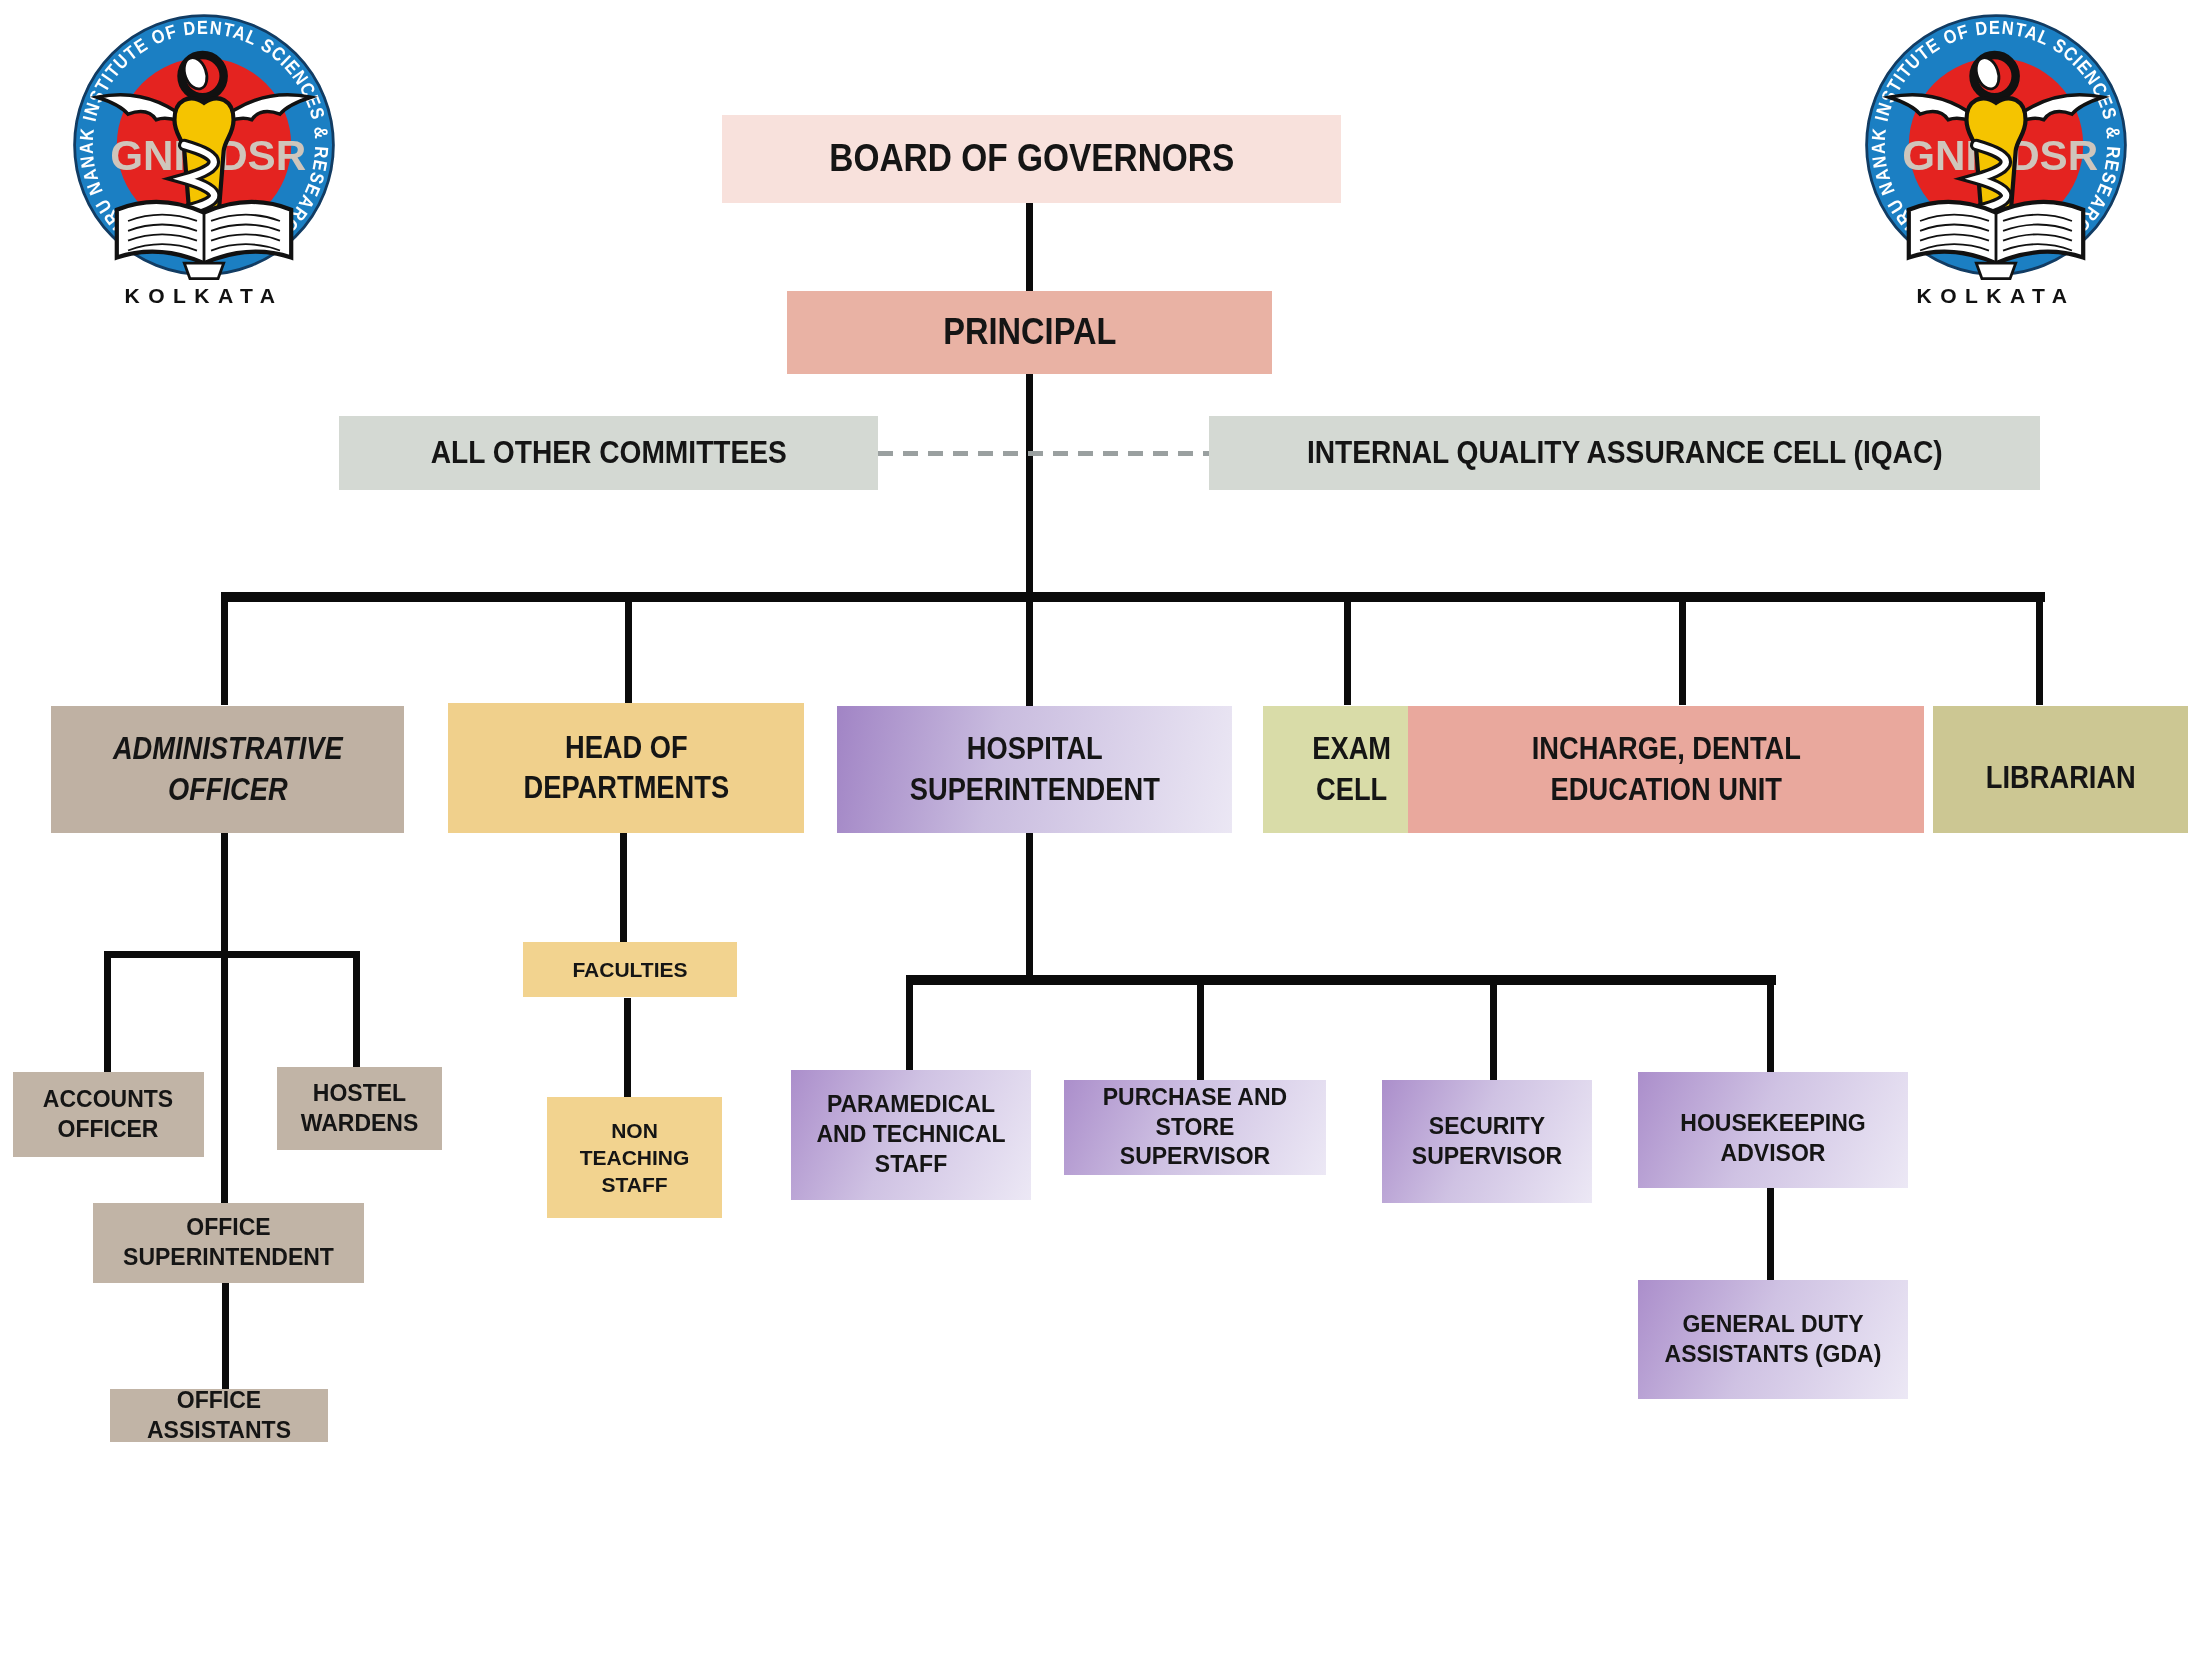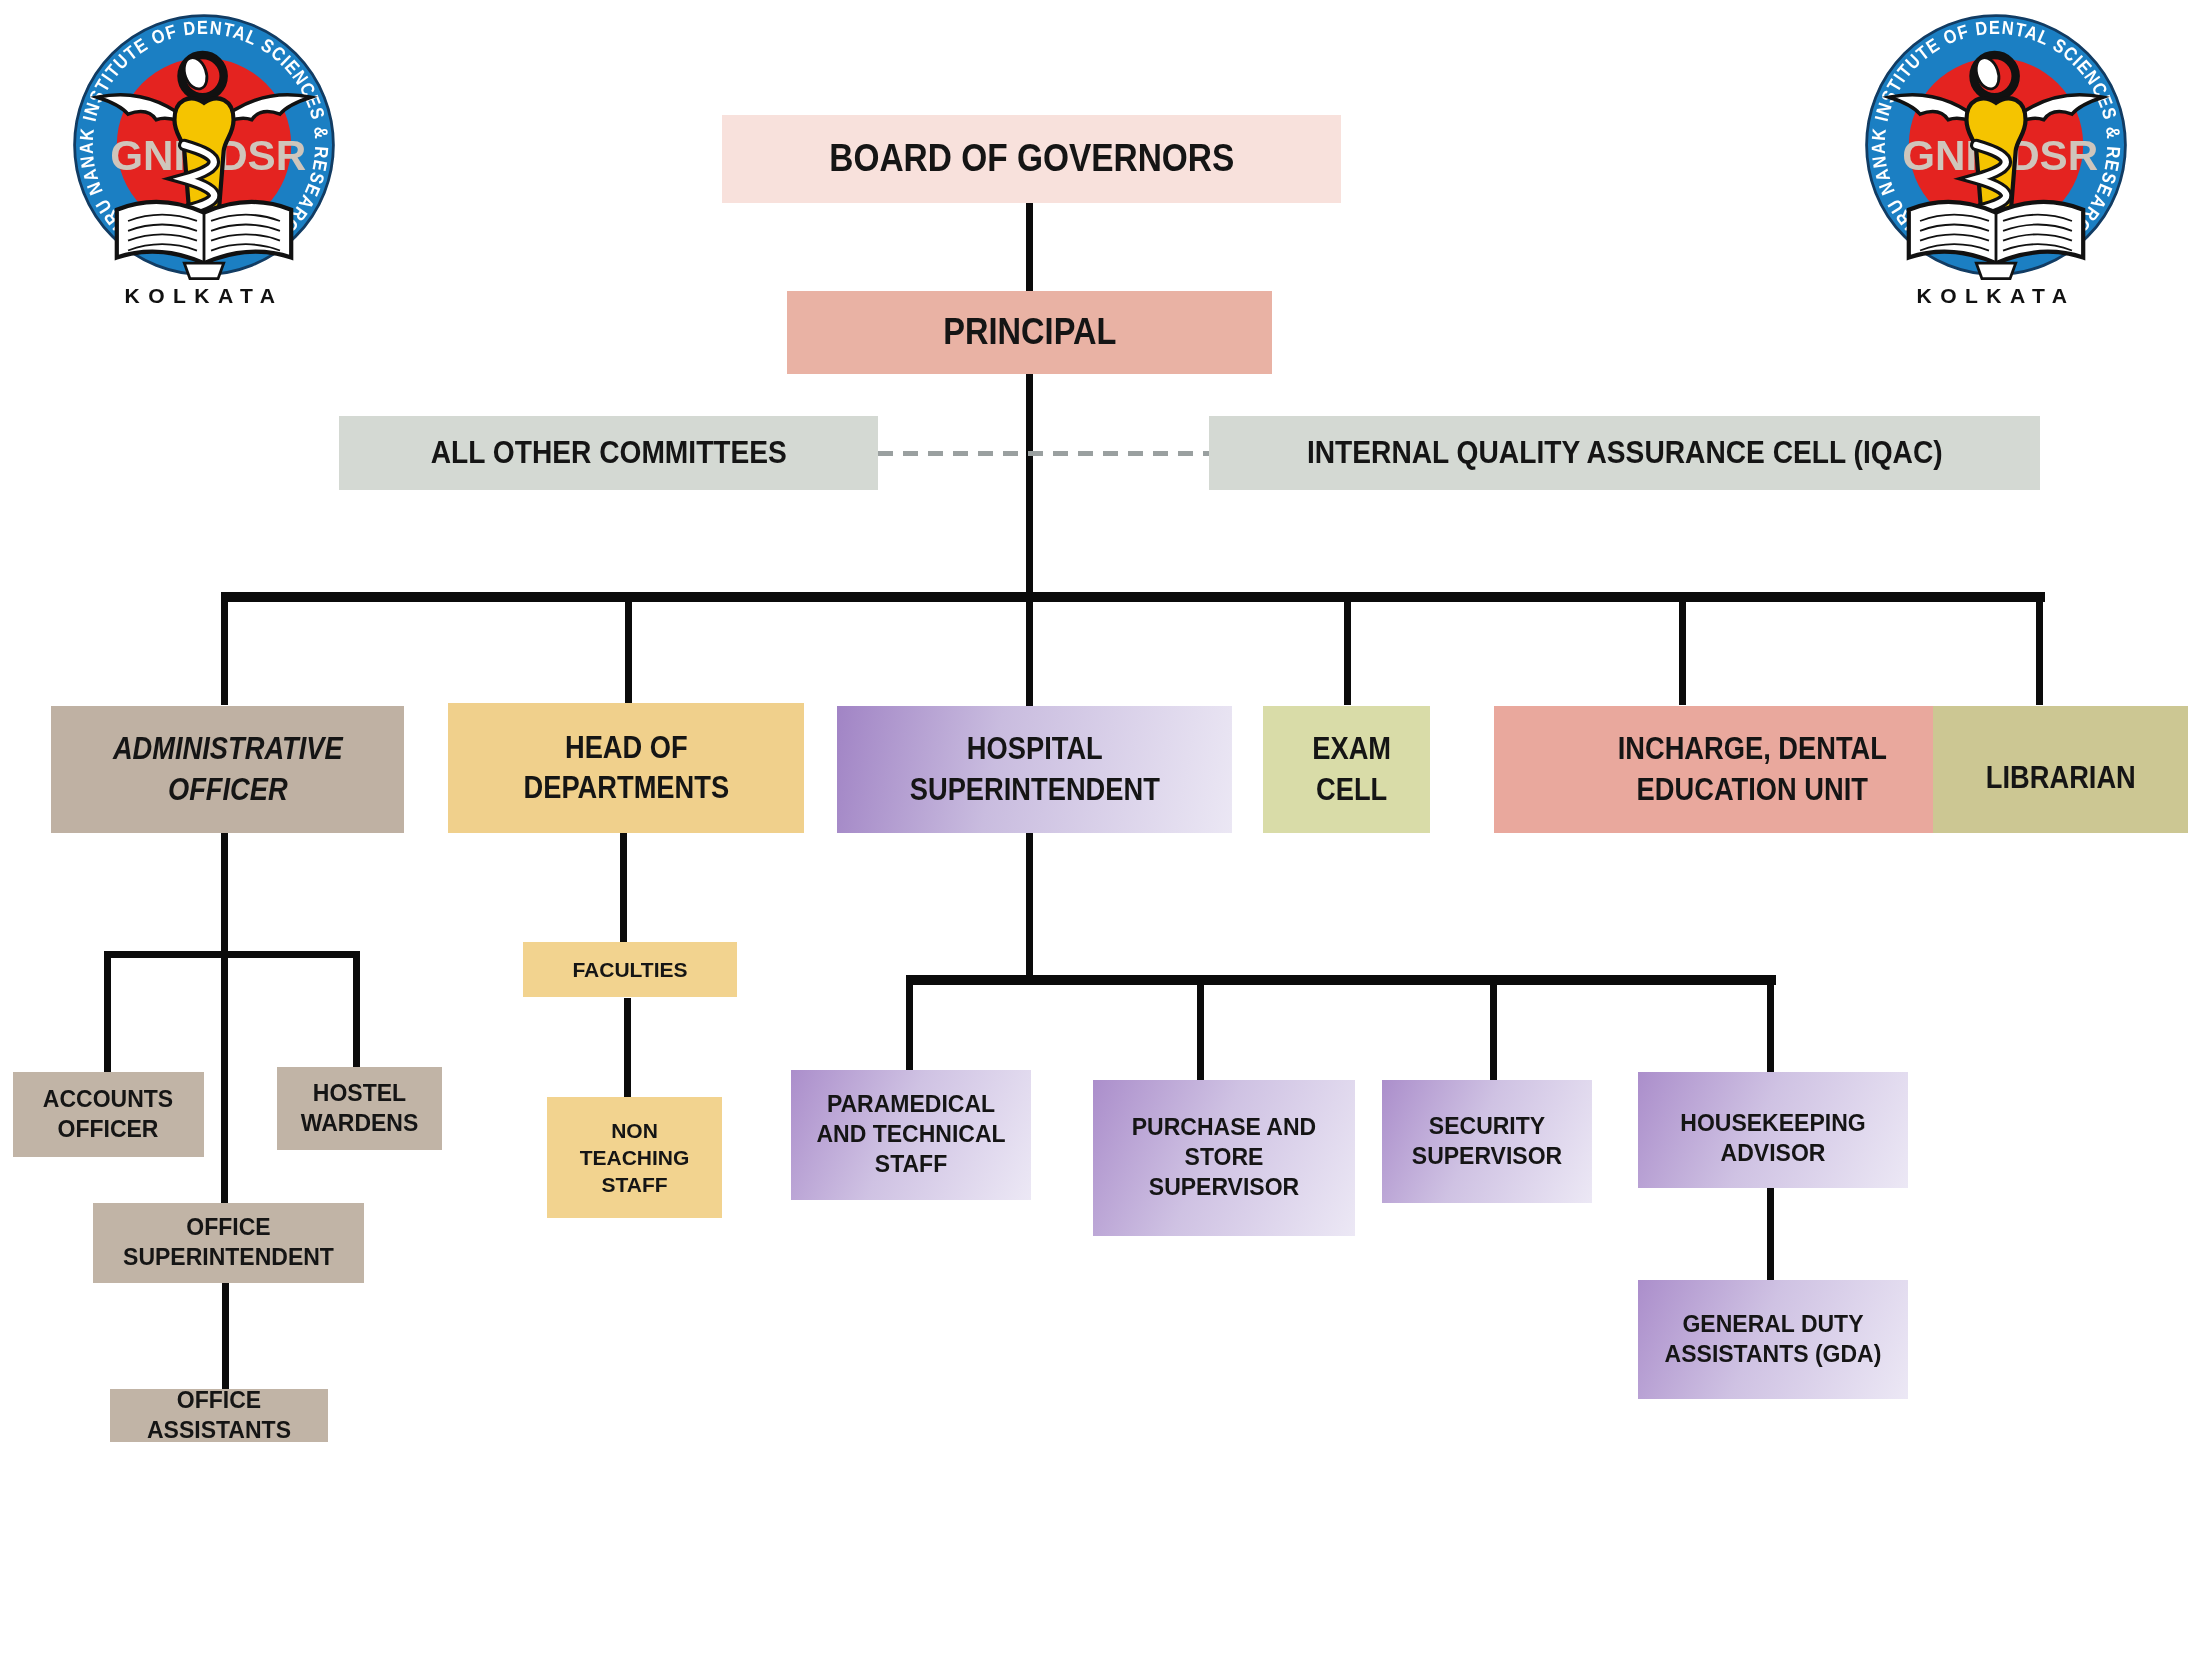--- a/index.html
+++ b/index.html
@@ -127,21 +127,21 @@
   </div>
   <div class="node gold cond" style="left:448px;top:703px;width:356px;height:130px">
     <span class="lbl">HEAD OF DEPARTMENTS</span>
   </div>
   <div class="node purple cond" style="left:837px;top:706px;width:395px;height:127px">
     <span class="lbl">HOSPITAL SUPERINTENDENT</span>
   </div>
   <div class="node exam cond" style="left:1263px;top:706px;width:167px;height:127px">
     <span class="lbl">EXAM CELL</span>
   </div>
-  <div class="node incharge cond" style="left:1494px;top:706px;width:516px;height:127px">
+  <div class="node incharge cond" style="left:1408px;top:706px;width:516px;height:127px">
     <span class="lbl">INCHARGE, DENTAL EDUCATION UNIT</span>
   </div>
   <div class="node librarian cond top" style="left:1933px;top:706px;width:255px;height:127px">
     <span class="lbl">LIBRARIAN</span>
   </div>
 
   <div class="node tan-sub" style="left:12.5px;top:1072px;width:191px;height:85px;padding:0 11px">
     <span class="lbl">ACCOUNTS OFFICER</span>
   </div>
   <div class="node tan-sub" style="left:277px;top:1067px;width:165px;height:83px;padding:0 11px">
@@ -157,21 +157,21 @@
   <div class="node gold-sub" style="left:523px;top:942px;width:214px;height:55px">
     <span class="lbl">FACULTIES</span>
   </div>
   <div class="node gold-sub" style="left:547px;top:1097px;width:175px;height:121px">
     <span class="lbl">NON TEACHING STAFF</span>
   </div>
 
   <div class="node purple-sub" style="left:791px;top:1070px;width:240px;height:130px;padding:0 17.6px">
     <span class="lbl">PARAMEDICAL AND TECHNICAL STAFF</span>
   </div>
-  <div class="node purple-sub" style="left:1093px;top:1080px;width:262px;height:156px;padding:15px 22px">
+  <div class="node purple-sub" style="left:1064px;top:1080px;width:262px;height:95px;padding:15px 22px">
     <span class="lbl">PURCHASE AND STORE SUPERVISOR</span>
   </div>
   <div class="node purple-sub" style="left:1382px;top:1080px;width:210px;height:123px;padding:0 18.4px">
     <span class="lbl">SECURITY SUPERVISOR</span>
   </div>
   <div class="node purple-sub top" style="left:1638px;top:1072px;width:270px;height:116px">
     <span class="lbl">HOUSEKEEPING ADVISOR</span>
   </div>
   <div class="node purple-sub" style="left:1638px;top:1280px;width:270px;height:119px">
     <span class="lbl">GENERAL DUTY ASSISTANTS (GDA)</span>

